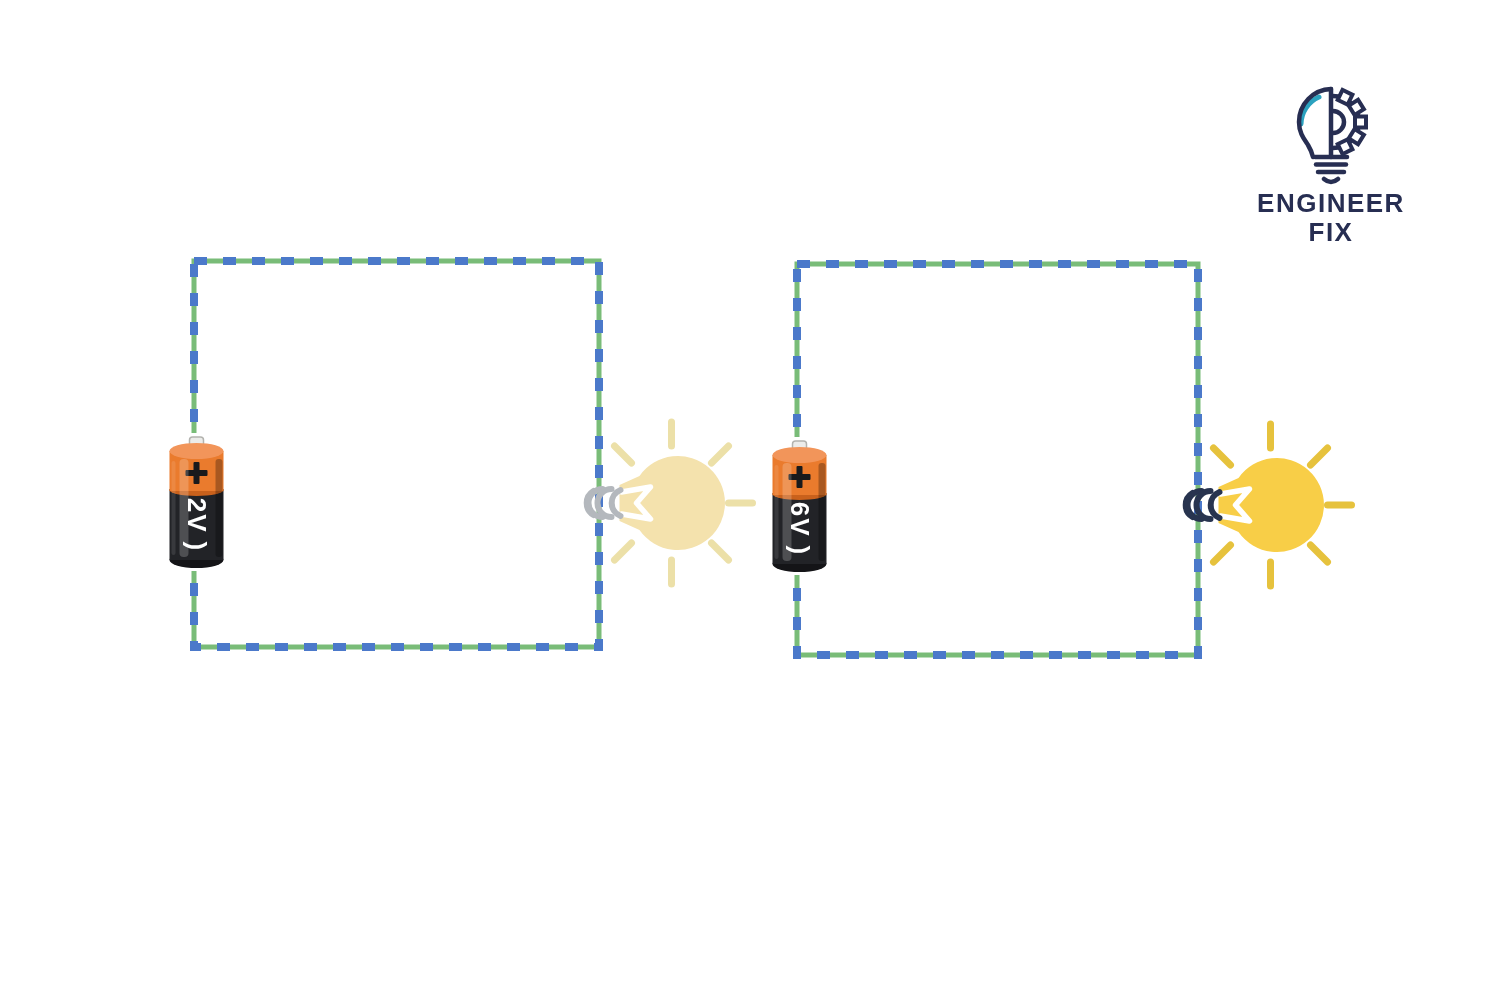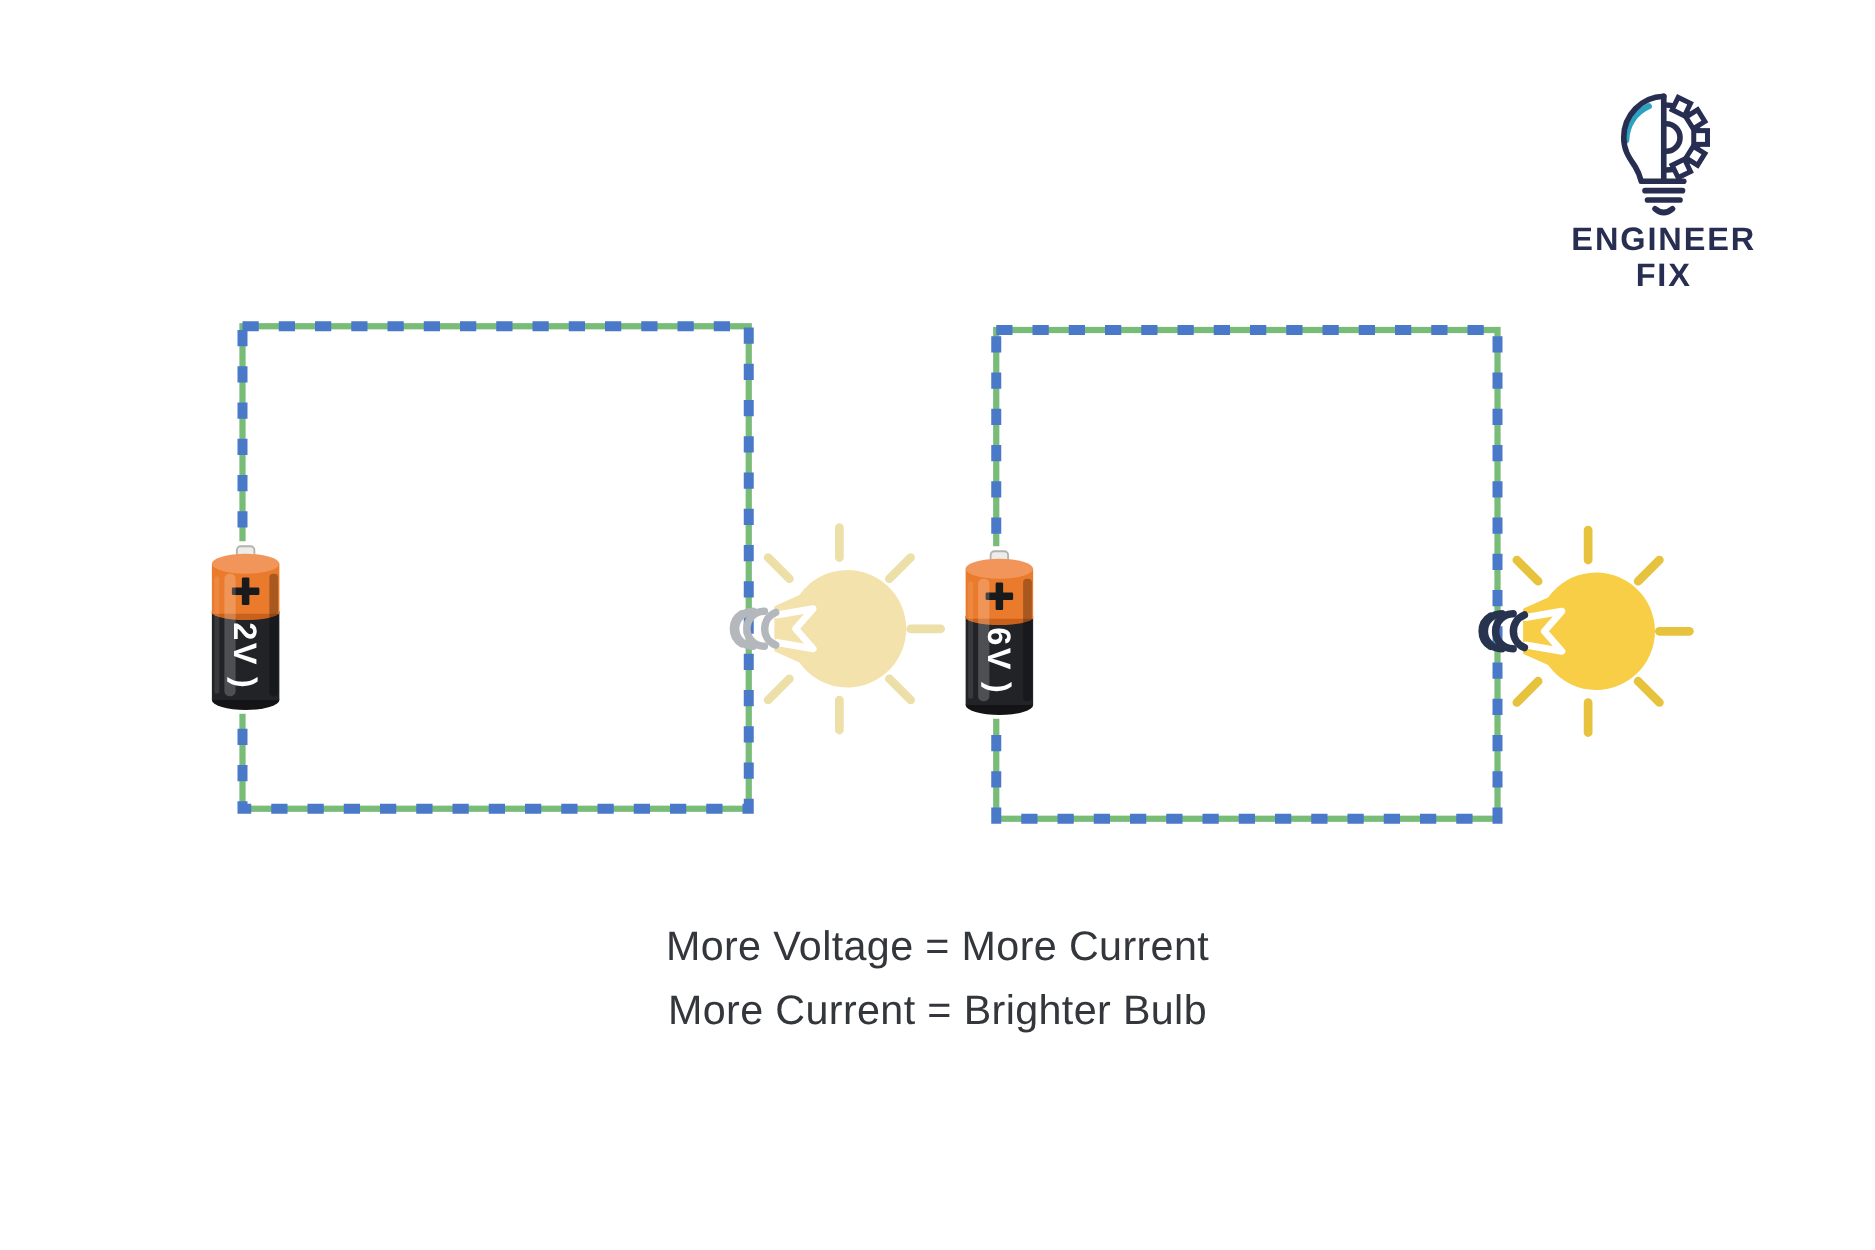--- a/index.html
+++ b/index.html
@@ -2,21 +2,21 @@
 <html><head>
 <meta charset="utf-8">
 <style>
   html,body{margin:0;padding:0;background:#ffffff;}
   .stage{position:relative;width:1500px;height:1000px;background:#ffffff;overflow:hidden;
          font-family:"Liberation Sans",sans-serif;}
   svg{display:block;}
   .diagram-svg{position:absolute;left:0;top:0;}
   .caption{position:absolute;left:0;top:731px;width:100%;text-align:center;
            font-size:33px;line-height:51px;color:#33363b;letter-spacing:.3px;font-weight:400;}
-  .logo{position:absolute;left:1241px;top:72px;width:180px;text-align:center;}
+  .logo{position:absolute;left:1241px;top:84px;width:180px;text-align:center;}
   .logo-icon{margin:0 auto;display:block;}
   .logo-line{font-weight:700;font-size:26px;line-height:29px;letter-spacing:1.5px;color:#272e52;}
   .logo-line.first{margin-top:3px;}
 </style>
 </head>
 <body>
 
 <div class="stage">
 
   <svg class="diagram-svg" width="1500" height="1000" viewBox="0 0 1500 1000">
@@ -140,18 +140,14 @@
           </g>
         <g transform="rotate(64 54 38)">
             <rect x="76" y="32.5" width="11" height="11"></rect>
           </g>
       </g>
     </svg>
     <div class="logo-line first">ENGINEER</div>
     <div class="logo-line">FIX</div>
   </div>
 
-  <div class="caption">
-    <div>More Voltage = More Current</div>
-    <div>More Current = Brighter Bulb</div>
-  </div>
 
 </div>
 
 </body></html>

